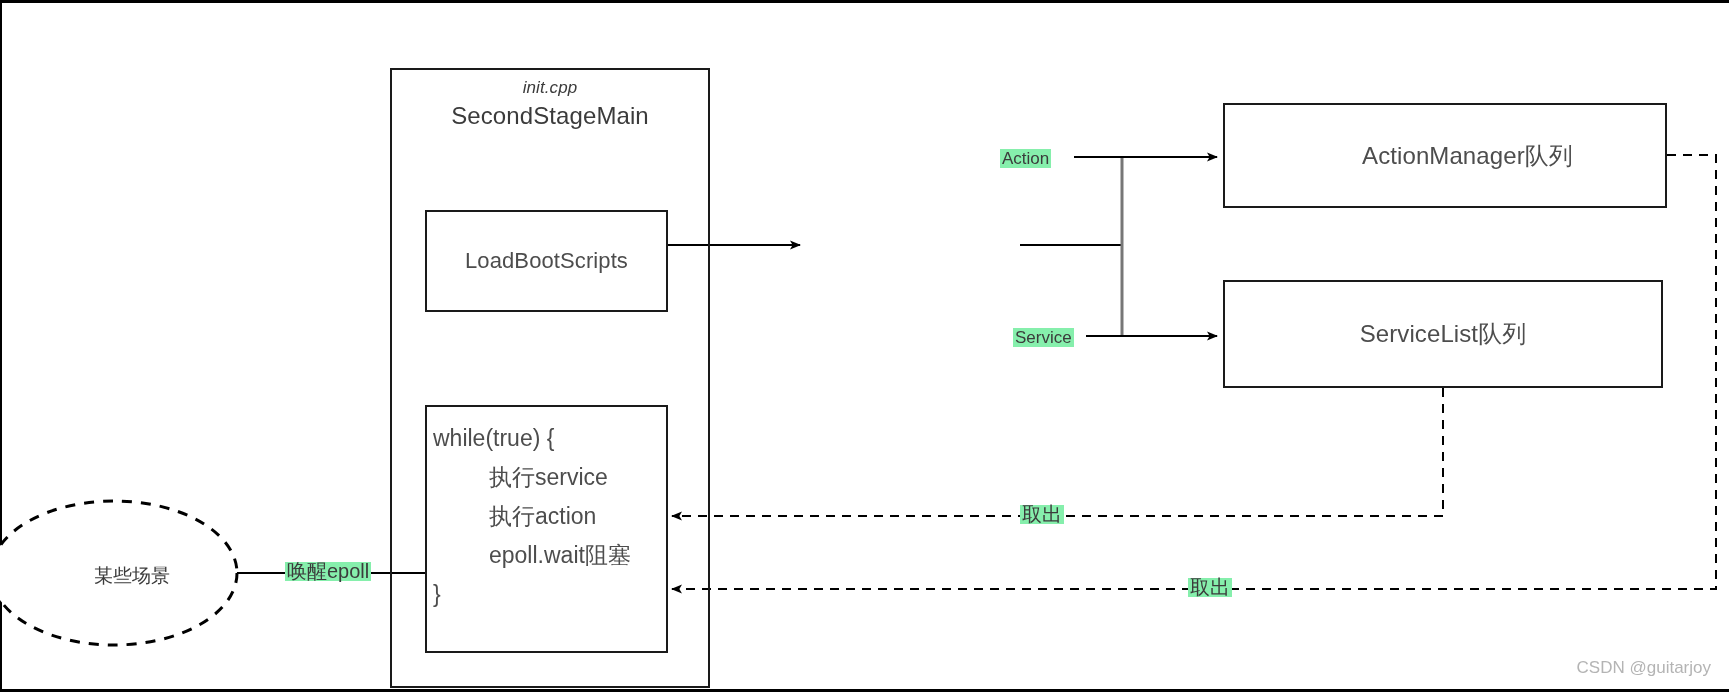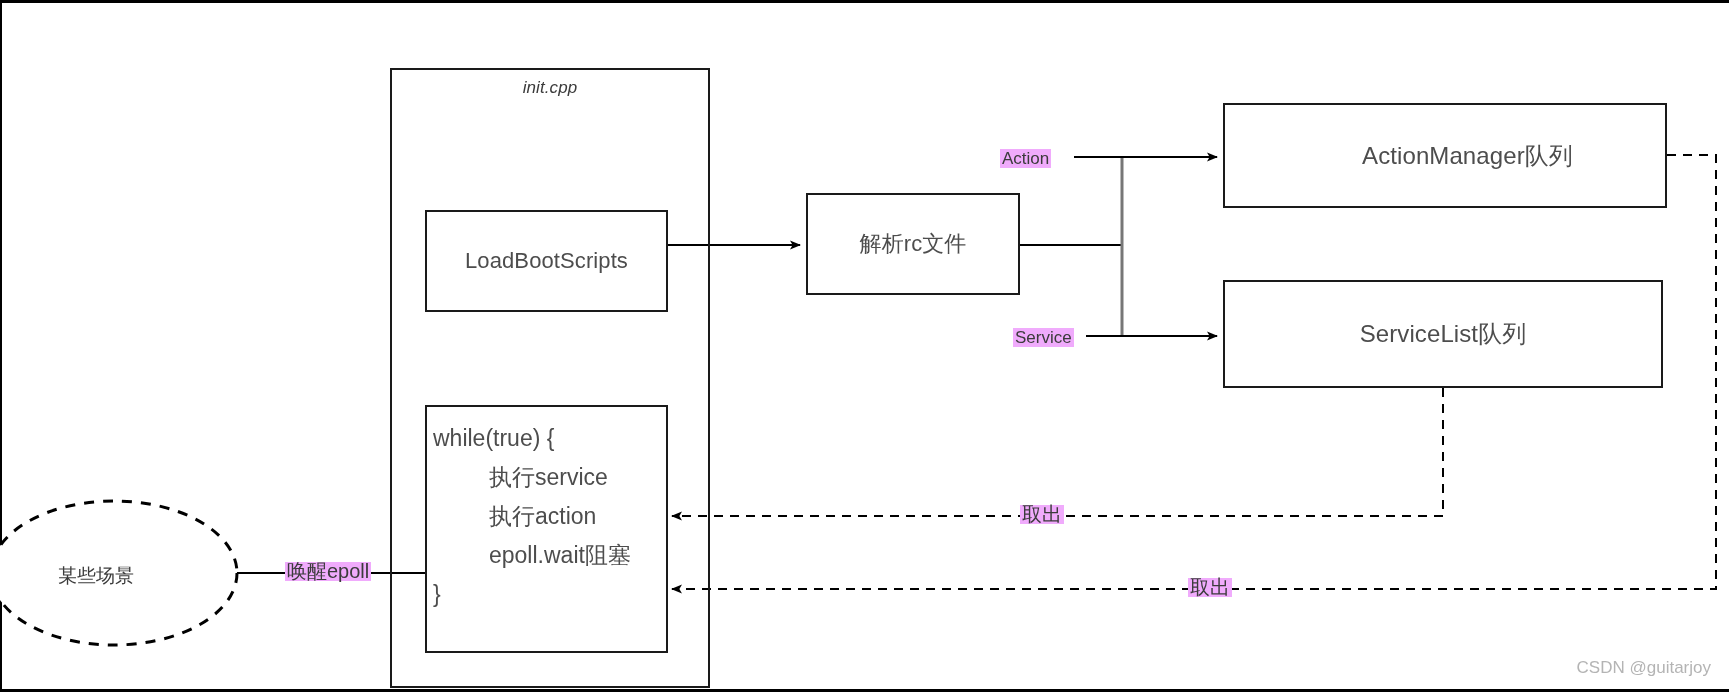--- a/index.html
+++ b/index.html
@@ -86,21 +86,21 @@
   }
   .code-line {
     white-space: pre;
     padding-left: 6px;
   }
   .code-line.indent {
     padding-left: 62px;
   }
   .edge-label {
     position: absolute;
-    background: #f0abfc;
+    background: #86efac;
     color: #3b3b3b;
     font-size: 17px;
     white-space: nowrap;
     padding: 0 2px;
     line-height: 19px;
   }
   .edge-label.big {
     font-size: 20px;
   }
   .ellipse-label {
@@ -149,47 +149,45 @@
 
     <path d="M1443,388 L1443,516 L672,516" fill="none" stroke="#000000" stroke-width="2" stroke-dasharray="9,7" marker-end="url(#arrowSolidLeft)"></path>
 
     <path d="M1667,155 L1716,155 L1716,589 L672,589" fill="none" stroke="#000000" stroke-width="2" stroke-dasharray="9,7" marker-end="url(#arrowSolidLeft)"></path>
 
     <ellipse cx="114" cy="573" rx="123" ry="72" fill="#ffffff" stroke="#000000" stroke-width="3" stroke-dasharray="10,9"></ellipse>
   </svg>
 
   <div class="node node-outer" style="left:390px; top:68px; width:320px; height:620px;">
     <div class="outer-title outer-title-1">init.cpp</div>
+    <div class="outer-title outer-title-2">SecondStageMain</div>
   </div>
 
   <div class="node" style="left:425px; top:210px; width:243px; height:102px;">
     <span>LoadBootScripts</span>
   </div>
 
   <div class="code-block" style="left:425px; top:405px; width:243px; height:248px;">
     <div class="code-line">while(true) {</div>
     <div class="code-line indent">执行service</div>
     <div class="code-line indent">执行action</div>
     <div class="code-line indent">epoll.wait阻塞</div>
     <div class="code-line">}</div>
   </div>
 
-  <div class="node" style="left:806px; top:193px; width:214px; height:102px;">
-    <span>解析rc文件</span>
-  </div>
 
   <div class="node" style="left:1223px; top:103px; width:444px; height:105px;">
     <span style="font-size:24px;margin-left:45px;">ActionManager队列</span>
   </div>
 
   <div class="node" style="left:1223px; top:280px; width:440px; height:108px;justify-content:center;">
     <span style="font-size:24px;">ServiceList队列</span>
   </div>
 
-  <div class="ellipse-label" style="left:58px; top:563px; width:112px; text-align:left;">某些场景</div>
+  <div class="ellipse-label" style="left:58px; top:563px; width:112px; text-align:right;">某些场景</div>
 
   <div class="edge-label" style="left:1000px; top:149px;">Action</div>
 
   <div class="edge-label" style="left:1013px; top:328px;">Service</div>
 
   <div class="edge-label big" style="left:246px; top:562px;margin-left:39px;">唤醒epoll</div>
 
   <div class="edge-label big" style="left:1020px; top:505px;">取出</div>
 
   <div class="edge-label big" style="left:1188px; top:578px;">取出</div>

